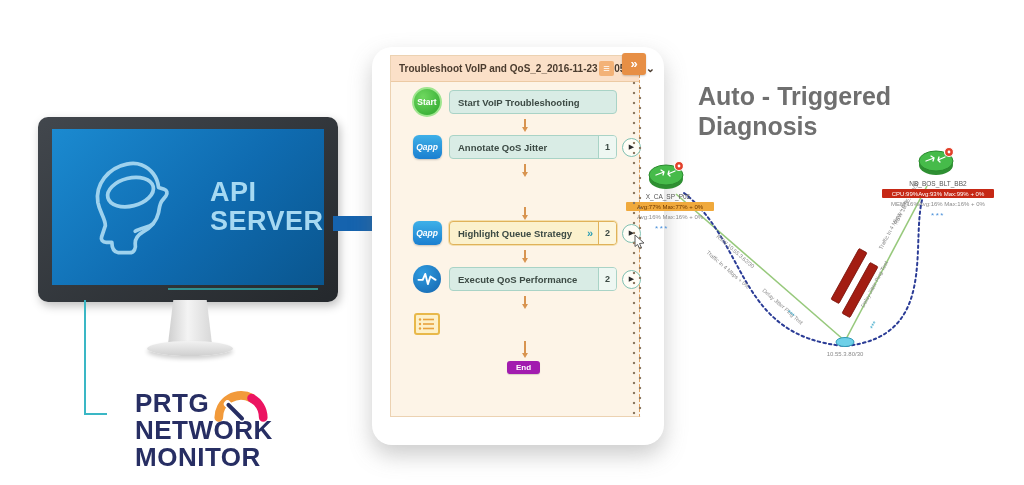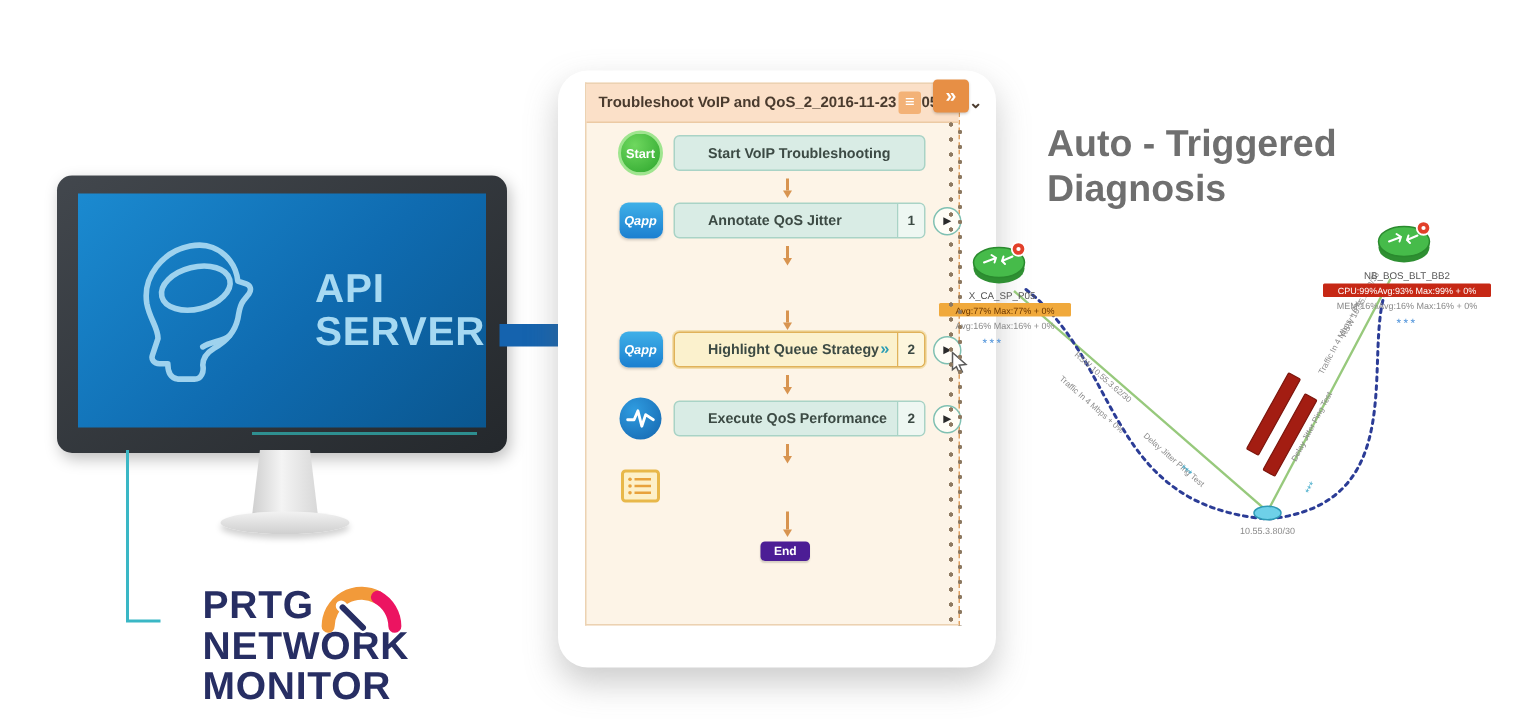--- a/index.html
+++ b/index.html
@@ -29,38 +29,38 @@
   .panel-header{position:absolute;left:0;top:0;width:100%;height:26px;background:#fbe0c8;border-bottom:1px solid #eccaa4;display:flex;align-items:center;box-sizing:border-box;padding:0 8px;}
   .panel-title{font-size:10px;font-weight:bold;color:#4a3b2e;white-space:nowrap;}
   .hdr-chevron{font-size:11px;color:#4a3b2e;margin-left:6px;font-weight:bold;}
   .menu-btn{position:absolute;left:208px;top:5px;width:15px;height:15px;background:#f3b277;border-radius:2px;color:#fff;font-size:11px;line-height:15px;text-align:center;}
   .expand-btn{position:absolute;left:622px;top:53px;width:24px;height:22px;background:#e78f45;border-radius:3px;color:#fff;font-size:13px;font-weight:bold;text-align:center;line-height:21px;box-shadow:0 1px 2px rgba(0,0,0,.2);z-index:6;}
   .dots{position:absolute;left:630px;top:80px;width:14px;height:337px;z-index:5;background-image:radial-gradient(circle at 4px 3px,#8d7961 1.3px,transparent 1.6px),radial-gradient(circle at 10px 8px,#8d7961 1.3px,transparent 1.6px);background-size:14px 10px;}
 
   .row{position:absolute;left:14px;display:flex;align-items:center;height:30px;}
   .icon-cell{width:44px;display:flex;justify-content:center;align-items:flex-start;}
   .step-box{width:168px;height:24px;background:#d9ece5;border:1px solid #a9d3c6;border-radius:4px;display:flex;align-items:center;box-sizing:border-box;font-size:9.5px;font-weight:bold;color:#3c4a44;}
-  .step-box .lbl{flex:1;padding-left:22px;white-space:nowrap;overflow:hidden;}
+  .step-box .lbl{flex:1;padding-left:8px;white-space:nowrap;overflow:hidden;}
   .step-box.hl{background:#fbf1cd;border-color:#e0b25a;box-shadow:0 0 0 1px #f3dfae;}
   .chev2{color:#2a9db5;font-weight:bold;font-size:11px;margin-right:5px;}
   .badge{width:17px;align-self:stretch;border-left:1px solid #a9d3c6;display:flex;align-items:center;justify-content:center;font-size:9px;color:#3c4a44;background:#eef7f2;border-radius:0 3px 3px 0;}
   .hl .badge{border-left-color:#e0b25a;background:#fdf6dd;}
   .play{width:19px;height:19px;border-radius:50%;background:#fffdf6;border:1.5px solid #7fc0b2;box-sizing:border-box;margin-left:5px;display:flex;align-items:center;justify-content:center;font-size:7px;color:#2b2b2b;position:relative;}
   .cursor{position:absolute;right:-7px;bottom:-8px;}
 
   .icon-start{width:30px;height:30px;border-radius:50%;background:radial-gradient(circle at 35% 30%,#6fd85f,#2ca52c);border:2px solid #9fe58f;box-sizing:border-box;color:#fff;font-size:8.5px;font-weight:bold;display:flex;align-items:center;justify-content:center;}
   .icon-qapp{width:29px;height:24px;border-radius:6px;background:linear-gradient(180deg,#3fb0e8,#1b7fd0);color:#fff;font-size:8.5px;font-style:italic;font-weight:bold;display:flex;align-items:center;justify-content:center;box-shadow:0 1px 2px rgba(0,0,0,.2);}
   .icon-cli{width:28px;height:21px;background:linear-gradient(160deg,#3a3a3a,#111);border-radius:3px;color:#fff;font-size:7px;font-weight:bold;display:flex;align-items:center;justify-content:center;transform:rotate(-4deg);box-shadow:1px 2px 2px rgba(0,0,0,.3);}
   .icon-pulse{width:28px;height:28px;border-radius:50%;background:radial-gradient(circle at 35% 30%,#2f9ce0,#1565ae);display:flex;align-items:center;justify-content:center;}
   .icon-doc{width:26px;height:22px;background:#fdf0c8;border:2px solid #e8b84a;border-radius:3px;box-sizing:border-box;display:flex;align-items:center;justify-content:center;}
 
   .connector{position:absolute;left:130px;width:8px;display:flex;flex-direction:column;align-items:center;}
   .connector .stem{width:1.5px;background:#d89450;}
   .connector .head{width:0;height:0;border-left:3.5px solid transparent;border-right:3.5px solid transparent;border-top:5px solid #d89450;}
-  .end-badge{position:absolute;left:116px;top:305px;background:#4c1d95;border-radius:3px;color:#fff;font-size:8px;font-weight:bold;padding:2px 9px;box-shadow:0 1px 1px rgba(0,0,0,.15);}
+  .end-badge{position:absolute;left:116px;top:305px;background:#a21caf;border-radius:3px;color:#fff;font-size:8px;font-weight:bold;padding:2px 9px;box-shadow:0 1px 1px rgba(0,0,0,.15);}
 
   
   .diagnosis{position:absolute;left:698px;top:82px;width:236px;text-align:left;color:#6f6f6f;font-weight:bold;font-size:25px;line-height:1.18;}
 
   
   .map{position:absolute;left:0;top:0;width:1024px;height:485px;pointer-events:none;}
 </style>
 </head>
 <body>
 

